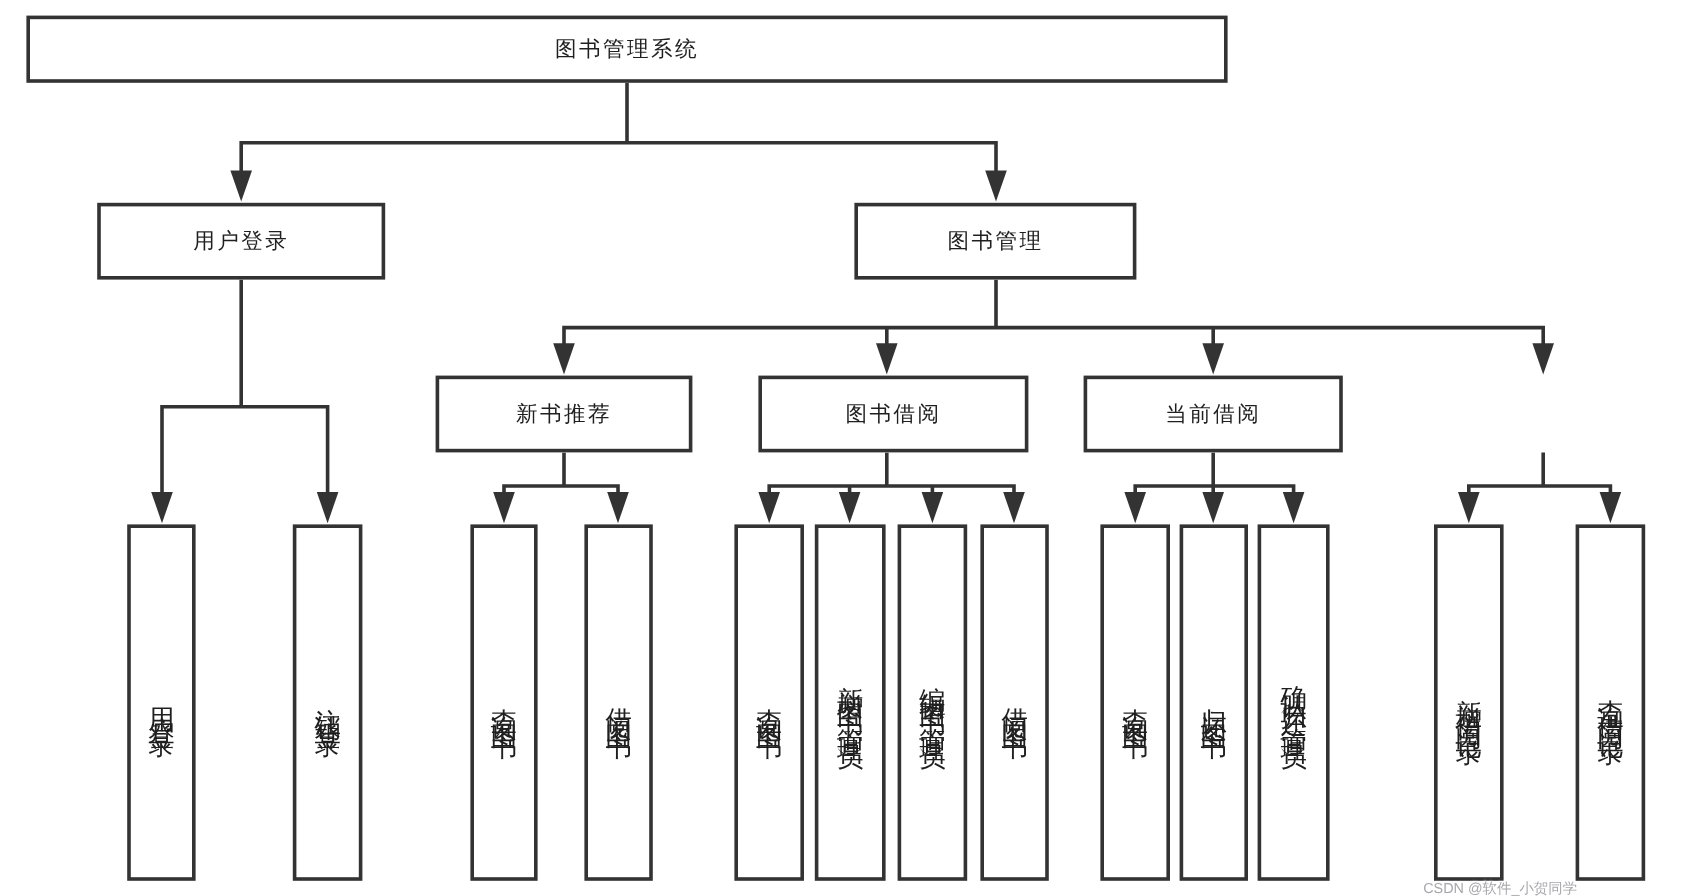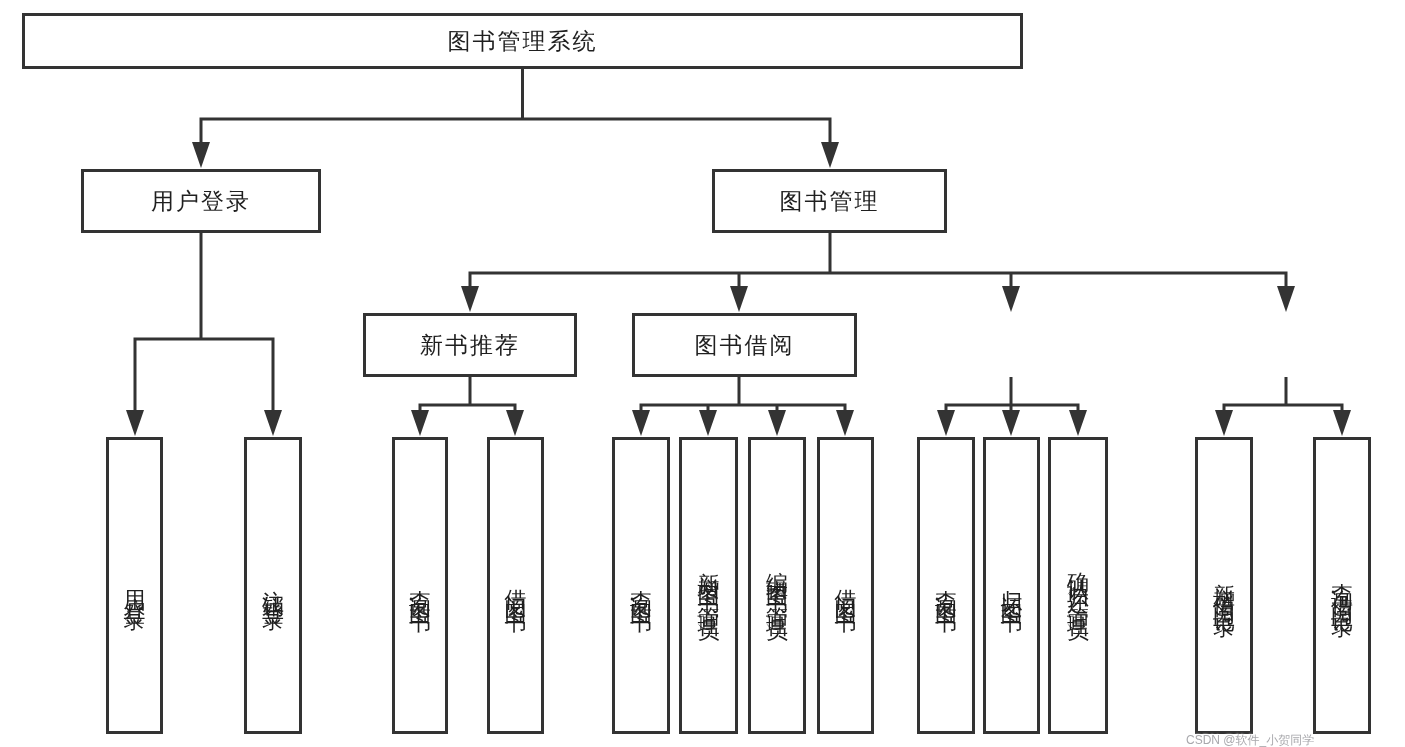--- a/index.html
+++ b/index.html
@@ -8,21 +8,21 @@
     background:var(--bg,#fff);
     font-family:"Liberation Sans","DejaVu Sans",sans-serif;
   }
   .node {
     position:absolute; box-sizing:border-box;
     border:3px solid var(--line,#333);
     background:#fff; color:var(--text,#1f1f1f);
     display:flex; align-items:center; justify-content:center;
     z-index:2;
   }
-  .h-label { font-size:23px; letter-spacing:2px; white-space:nowrap; }
+  .h-label { font-size:18px; letter-spacing:2px; white-space:nowrap; }
   .v-text {
     writing-mode:vertical-rl; text-orientation:mixed;
     font-size:22px; letter-spacing:7px; line-height:1.0;
   }
   
   .b-root { left:22px; top:13px; width:1001px; height:56px; }
   
   .b-user { left:81px;  top:169px; width:240px; height:64px; }
   .b-mgmt { left:712px; top:169px; width:235px; height:64px; }
   
@@ -106,20 +106,23 @@
   <div class="node b-mgmt">
     <span class="h-label">图书管理</span>
   </div>
 
   <div class="node l3 b-l3-0">
     <span class="h-label">新书推荐</span>
   </div>
   <div class="node l3 b-l3-1">
     <span class="h-label">图书借阅</span>
   </div>
+  <div class="node l3 b-l3-2">
+    <span class="h-label">当前借阅</span>
+  </div>
 
   <div class="node lf b-lf-0">
     <span class="v-text">用户登录</span>
   </div>
   <div class="node lf b-lf-1">
     <span class="v-text">注销登录</span>
   </div>
   <div class="node lf b-lf-2">
     <span class="v-text">查询图书</span>
   </div>

